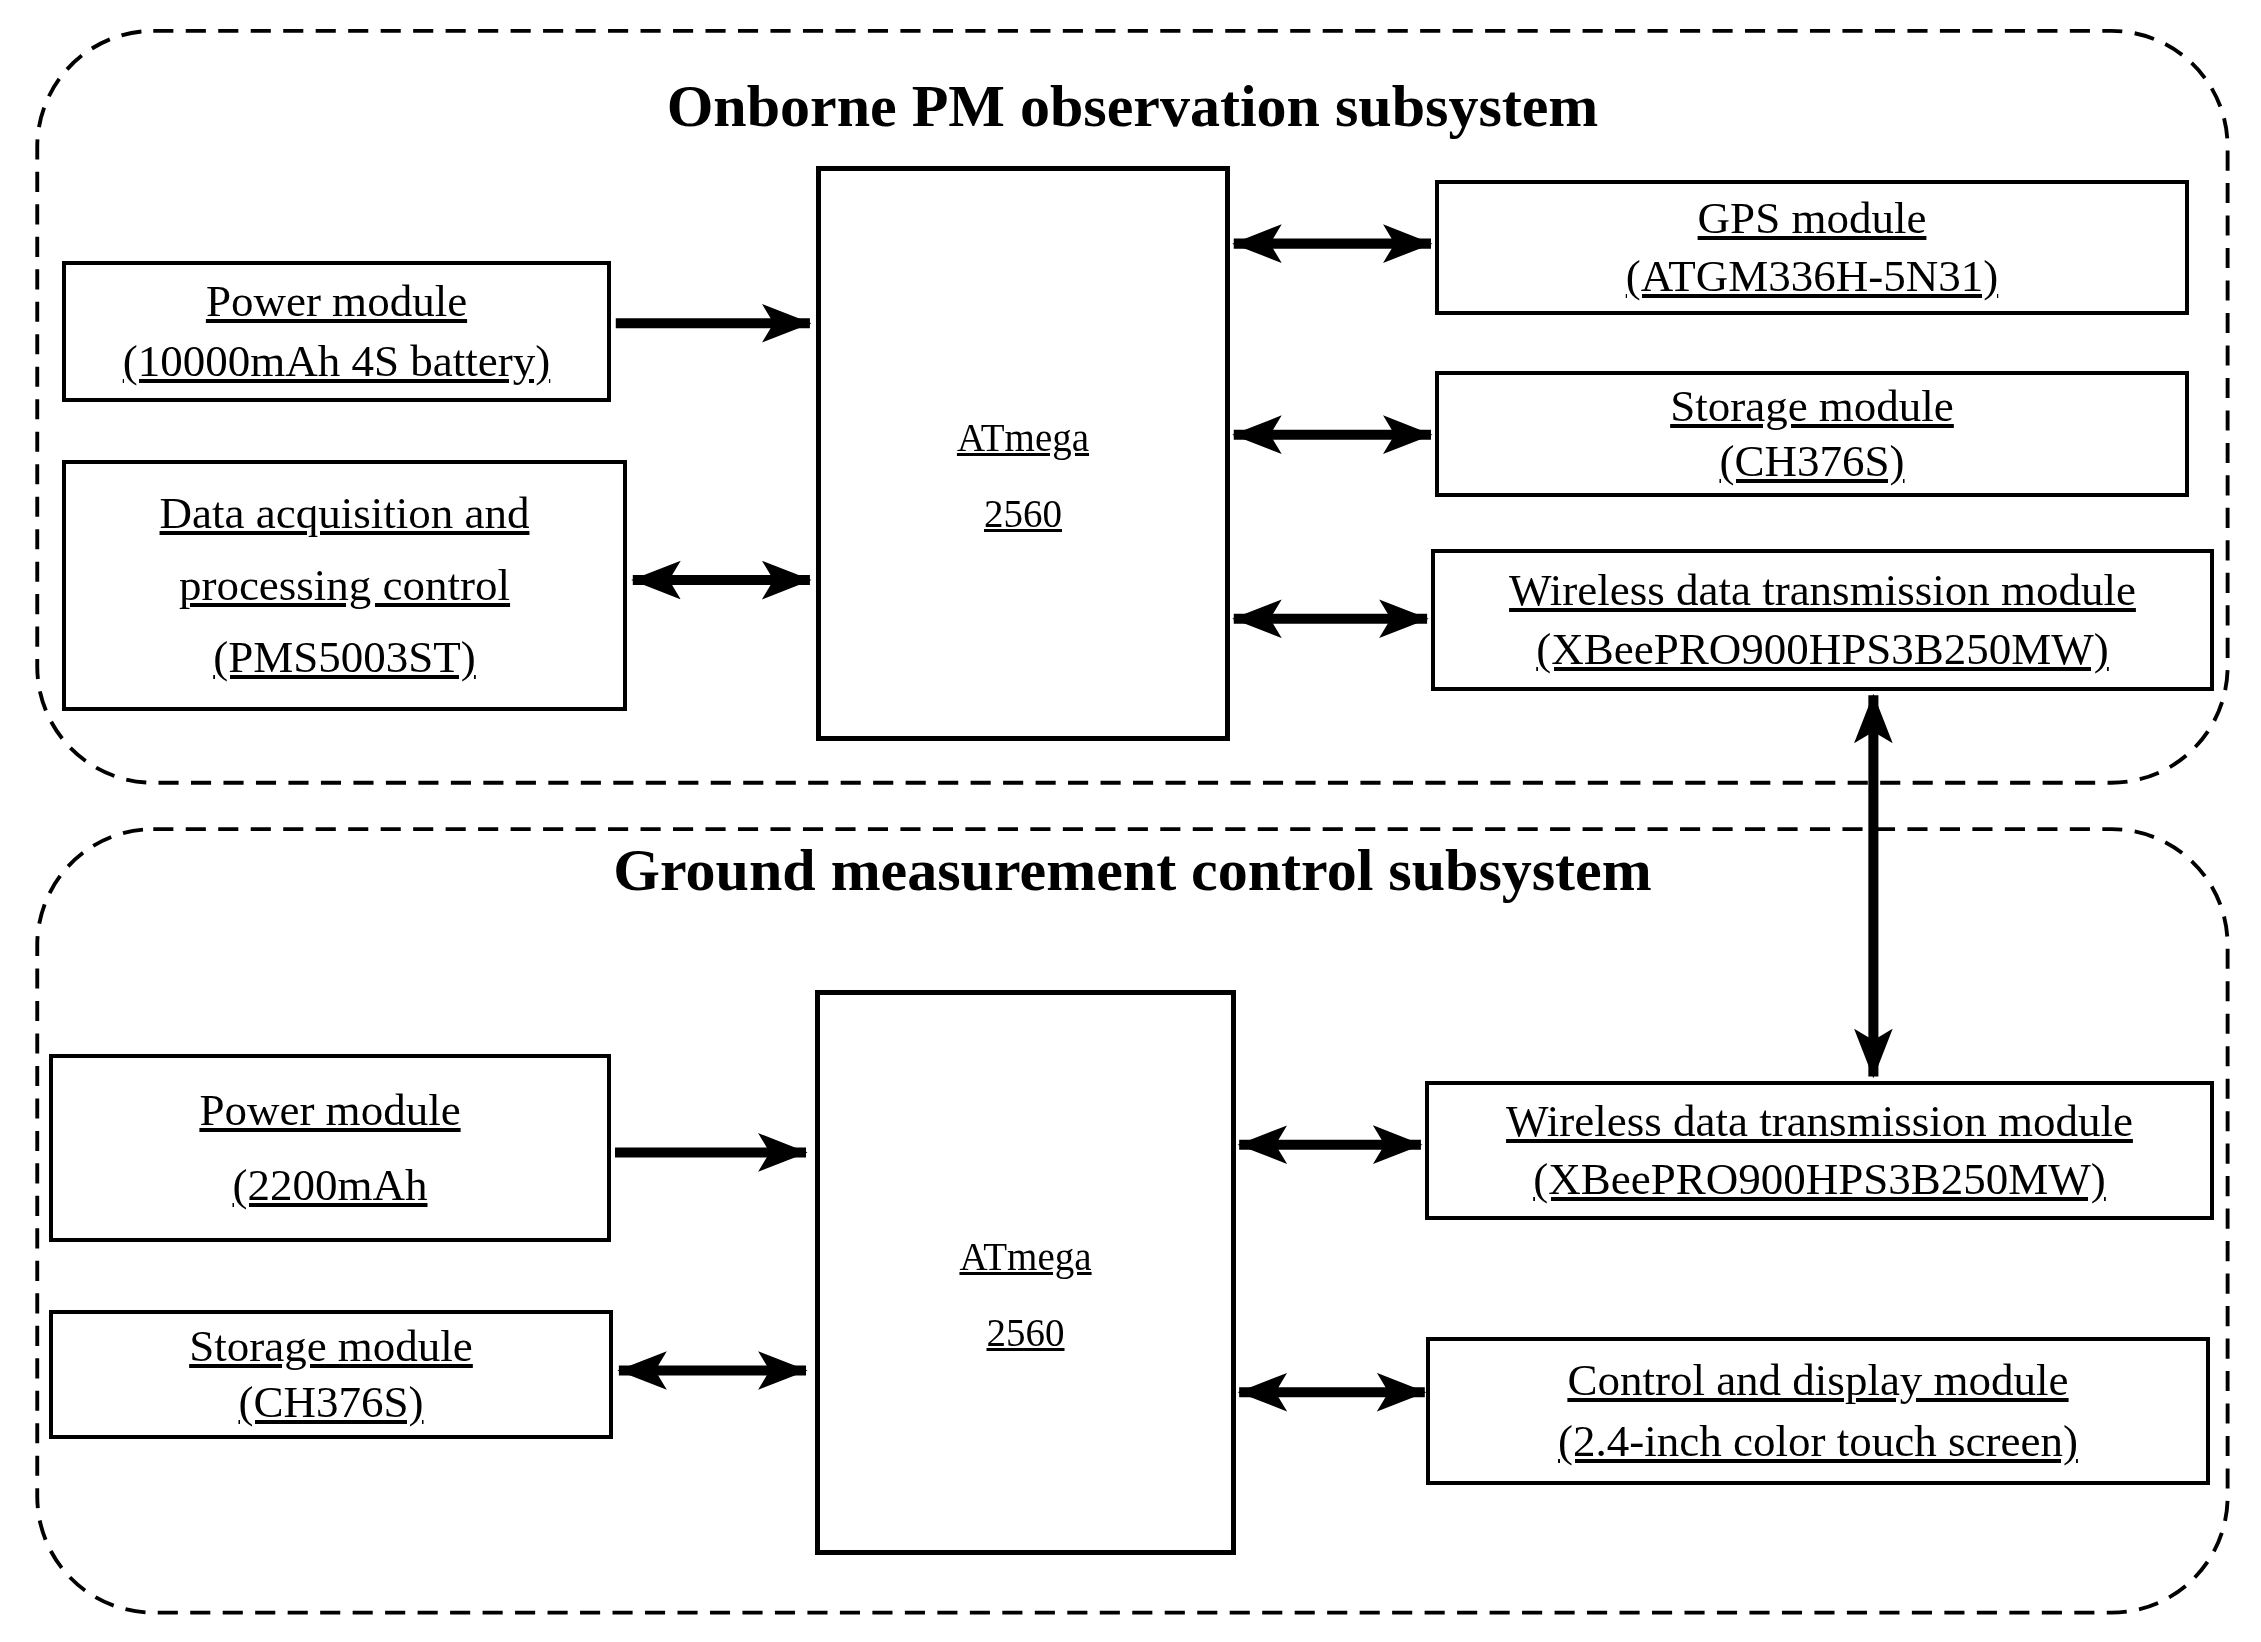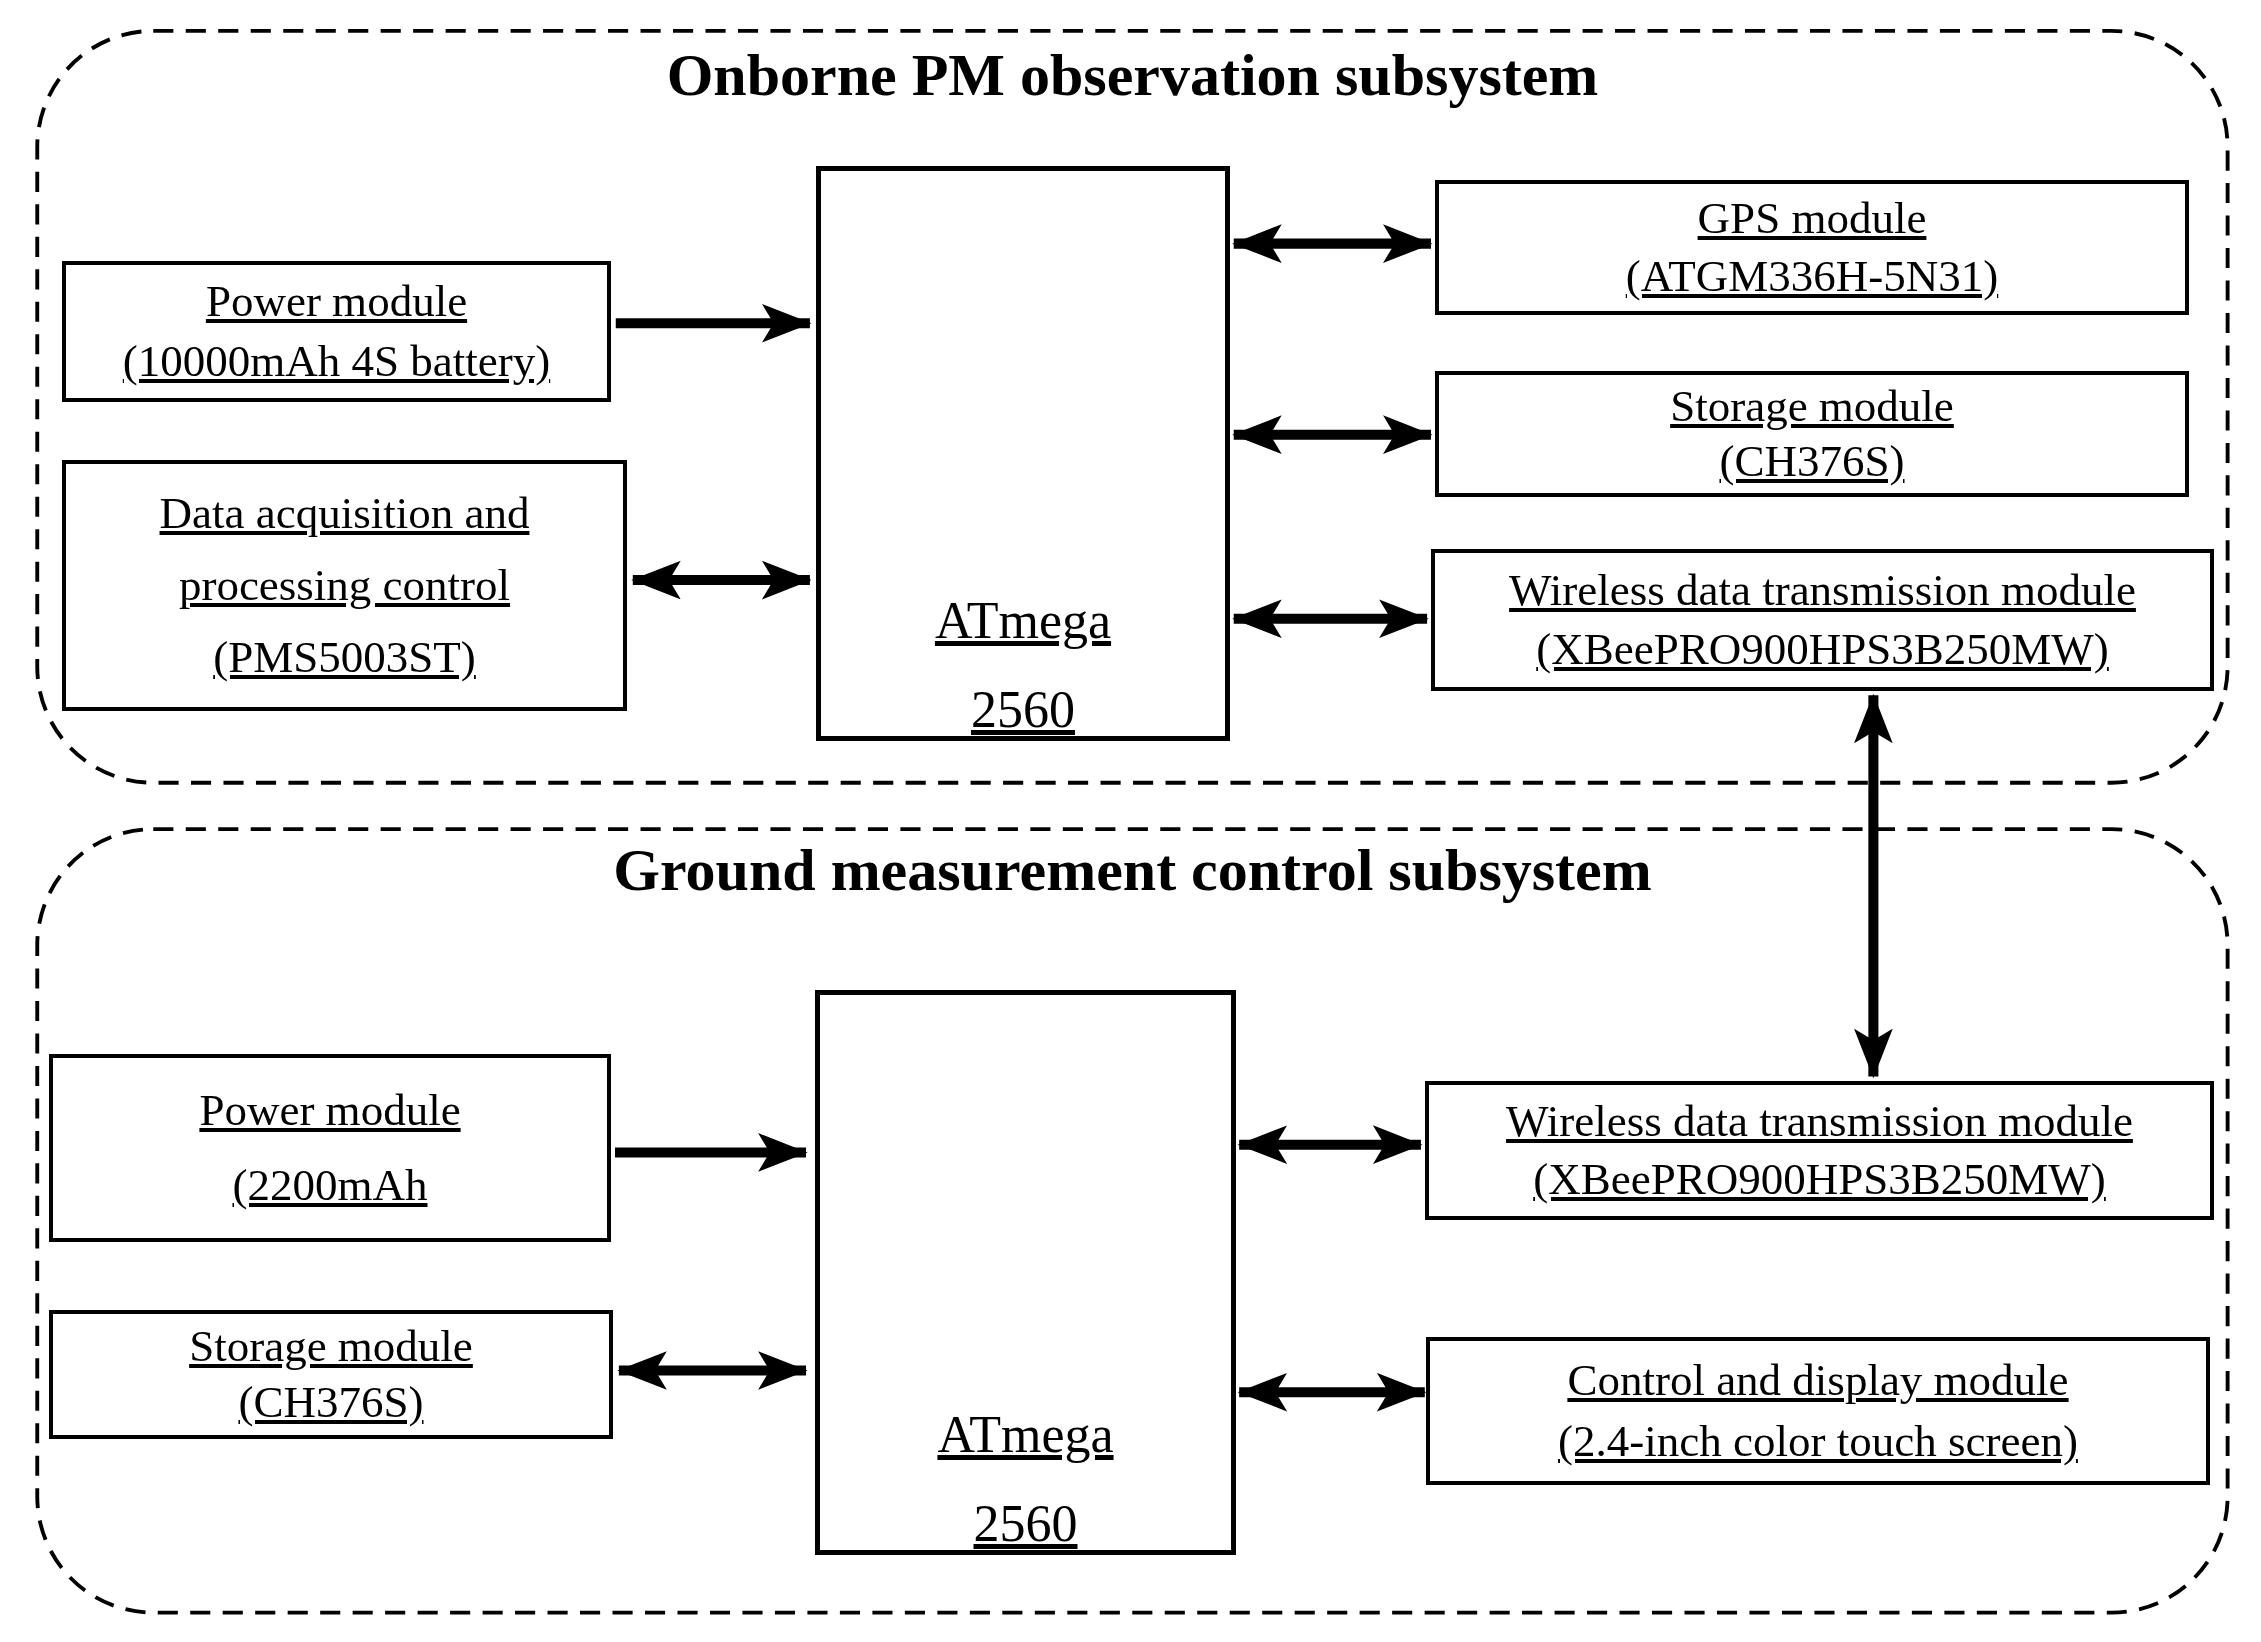--- a/index.html
+++ b/index.html
@@ -24,22 +24,22 @@
     display:flex;flex-direction:column;
     justify-content:space-evenly;align-items:center;
     text-align:center;
     font-size:45px;line-height:1;
     z-index:2;
     text-decoration:underline;
   }
   .box .ln{white-space:nowrap;}
   .mcu{
     border-width:5.4px;
-    font-size:52px;
-    justify-content:flex-end;
+    font-size:39px;
+    justify-content:center;
     padding-top:44px;
     gap:37px;
   }
   svg .wire{stroke:#000;stroke-width:13;fill:none;}
   svg .frame{stroke:#000;stroke-width:5;fill:none;stroke-dasharray:26 16;}
   svg .head{fill:#000;}
 </style>
 </head>
 <body>
 
@@ -85,21 +85,21 @@
       <path class="wire" d="M800,1772 L1042,1772" marker-start="url(#ahs)" marker-end="url(#ah)"></path>
     </g>
     <g>
       <path class="wire" d="M1602,1480 L1837,1480" marker-start="url(#ahs)" marker-end="url(#ah)"></path>
     </g>
     <g>
       <path class="wire" d="M1602,1800 L1842,1800" marker-start="url(#ahs)" marker-end="url(#ah)"></path>
     </g>
   </svg>
 
-  <div class="sys-title" style="top:45px">Onborne PM observation subsystem</div>
+  <div class="sys-title" style="top:76px">Onborne PM observation subsystem</div>
 
   <div class="box" style="left:62px;top:261px;width:549px;height:141px">
     <div class="ln">Power module</div>
     <div class="ln">(10000mAh 4S battery)</div>
   </div>
 
   <div class="box" style="left:62px;top:460px;width:565px;height:251px">
     <div class="ln">Data acquisition and</div>
     <div class="ln">processing control</div>
     <div class="ln">(PMS5003ST)</div>

